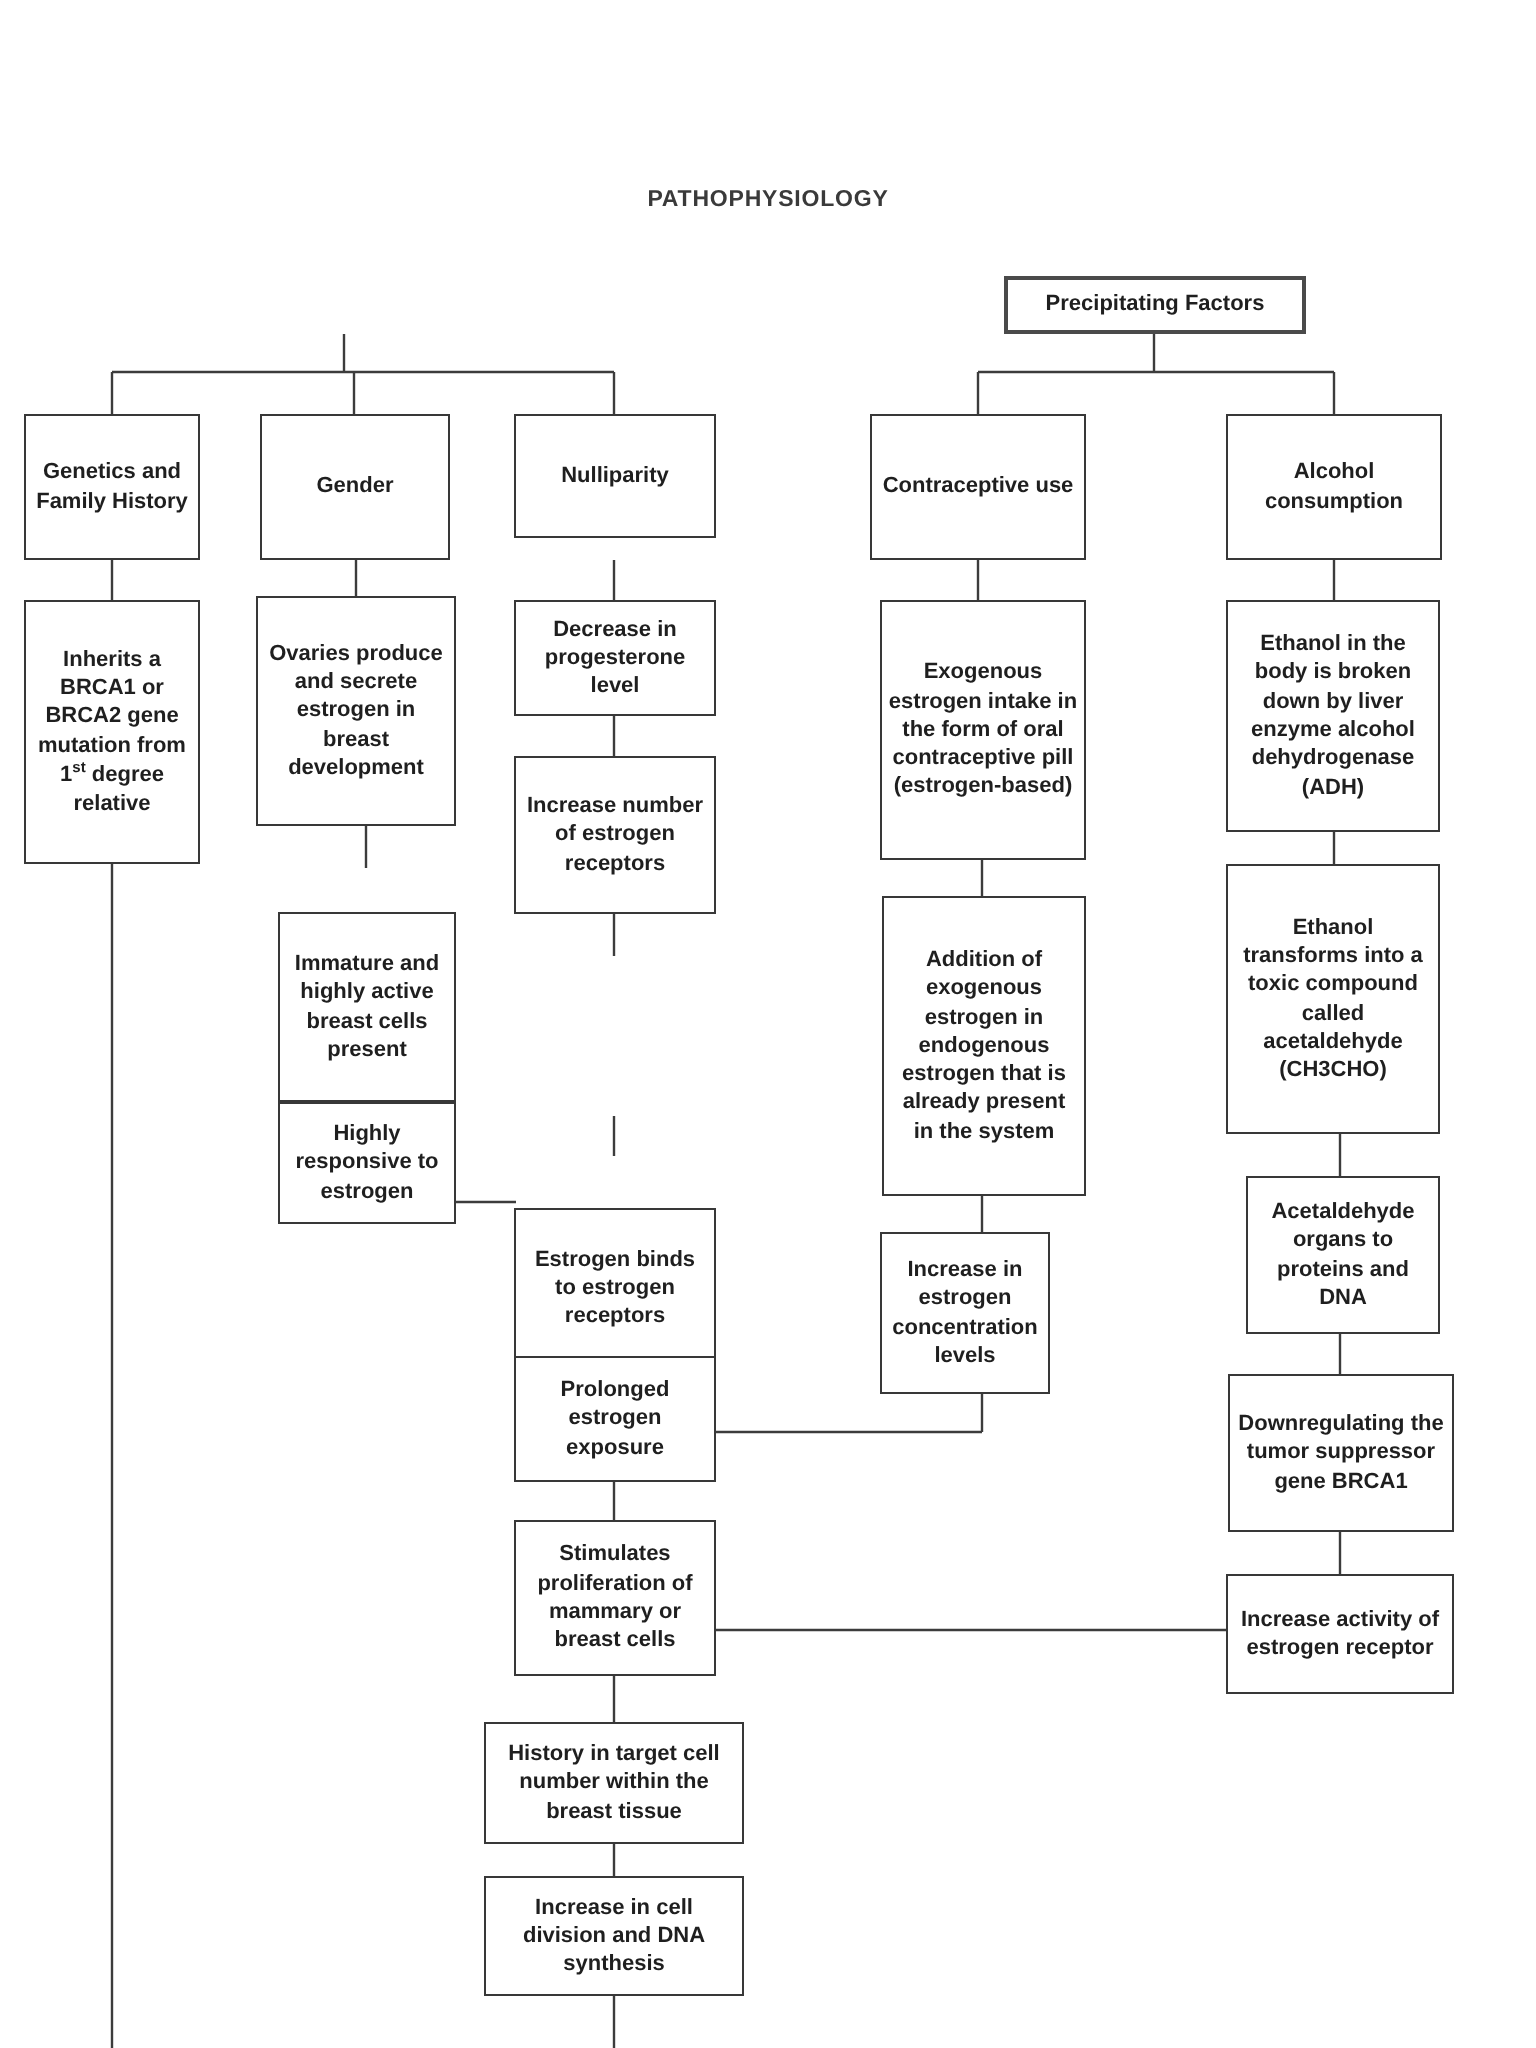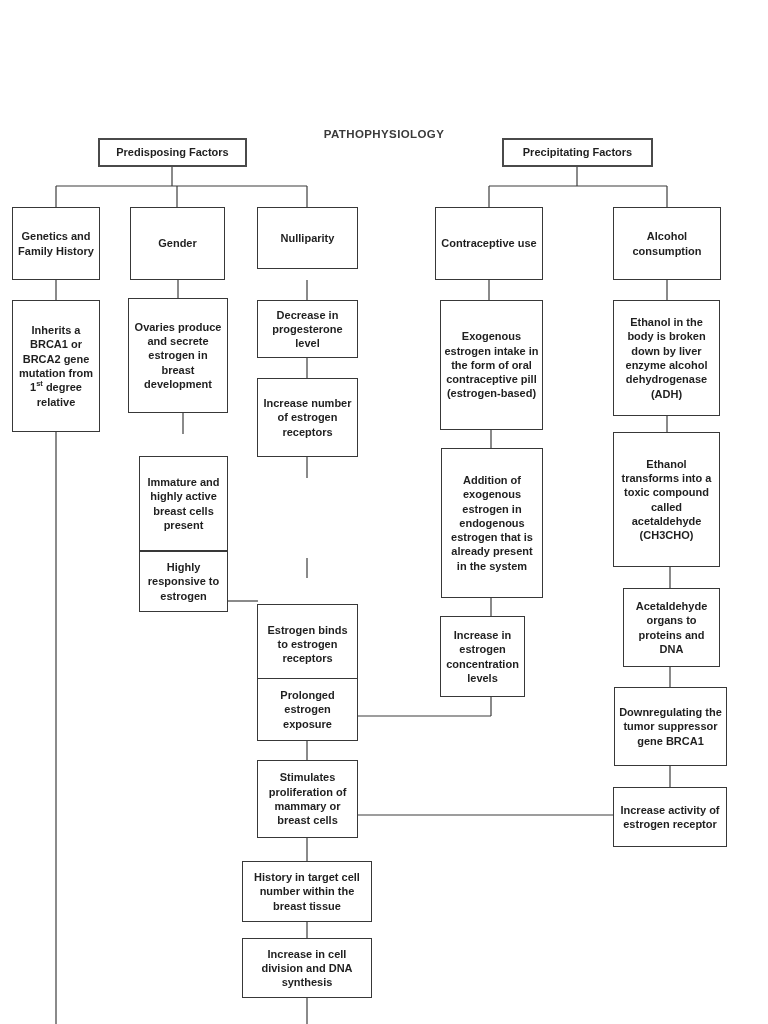--- a/index.html
+++ b/index.html
@@ -8,21 +8,20 @@
     width:768px;height:1024px;
     background:#ffffff;
     font-family:"Liberation Sans", sans-serif;
     overflow:hidden;
   }
   #title{
     position:absolute;left:0;top:94px;width:768px;
     text-align:center;
     font-size:11.5px;font-weight:bold;letter-spacing:0.4px;
     color:#3a3a3a;
-    margin-top:34px;
   }
   svg.connectors{
     position:absolute;left:0;top:0;z-index:0;
   }
   svg.connectors line{
     stroke:#3c3c3c;stroke-width:1.2;
   }
   .node{
     position:absolute;z-index:1;
     box-sizing:border-box;
@@ -82,21 +81,20 @@
     <line x1="358" y1="716" x2="491" y2="716"></line>
 
     <line x1="667" y1="280" x2="667" y2="300"></line>
     <line x1="667" y1="416" x2="667" y2="432"></line>
     <line x1="670" y1="567" x2="670" y2="588"></line>
     <line x1="670" y1="667" x2="670" y2="687"></line>
     <line x1="670" y1="766" x2="670" y2="787"></line>
     <line x1="358" y1="815" x2="613" y2="815"></line>
   </svg>
 
-  <div class="node node--header" style="left:98px;top:138px;width:149px;height:29px">Predisposing Factors</div>
   <div class="node node--header" style="left:502px;top:138px;width:151px;height:29px">Precipitating Factors</div>
 
   <div class="node" style="left:12px;top:207px;width:88px;height:73px">Genetics and Family History</div>
   <div class="node" style="left:130px;top:207px;width:95px;height:73px">Gender</div>
   <div class="node" style="left:257px;top:207px;width:101px;height:62px">Nulliparity</div>
   <div class="node" style="left:435px;top:207px;width:108px;height:73px">Contraceptive use</div>
   <div class="node" style="left:613px;top:207px;width:108px;height:73px">Alcohol consumption</div>
 
   <div class="node" style="left:12px;top:300px;width:88px;height:132px">
       <span><span>Inherits a BRCA1 or BRCA2 gene mutation from 1</span><sup>st</sup><span> degree relative</span></span>

